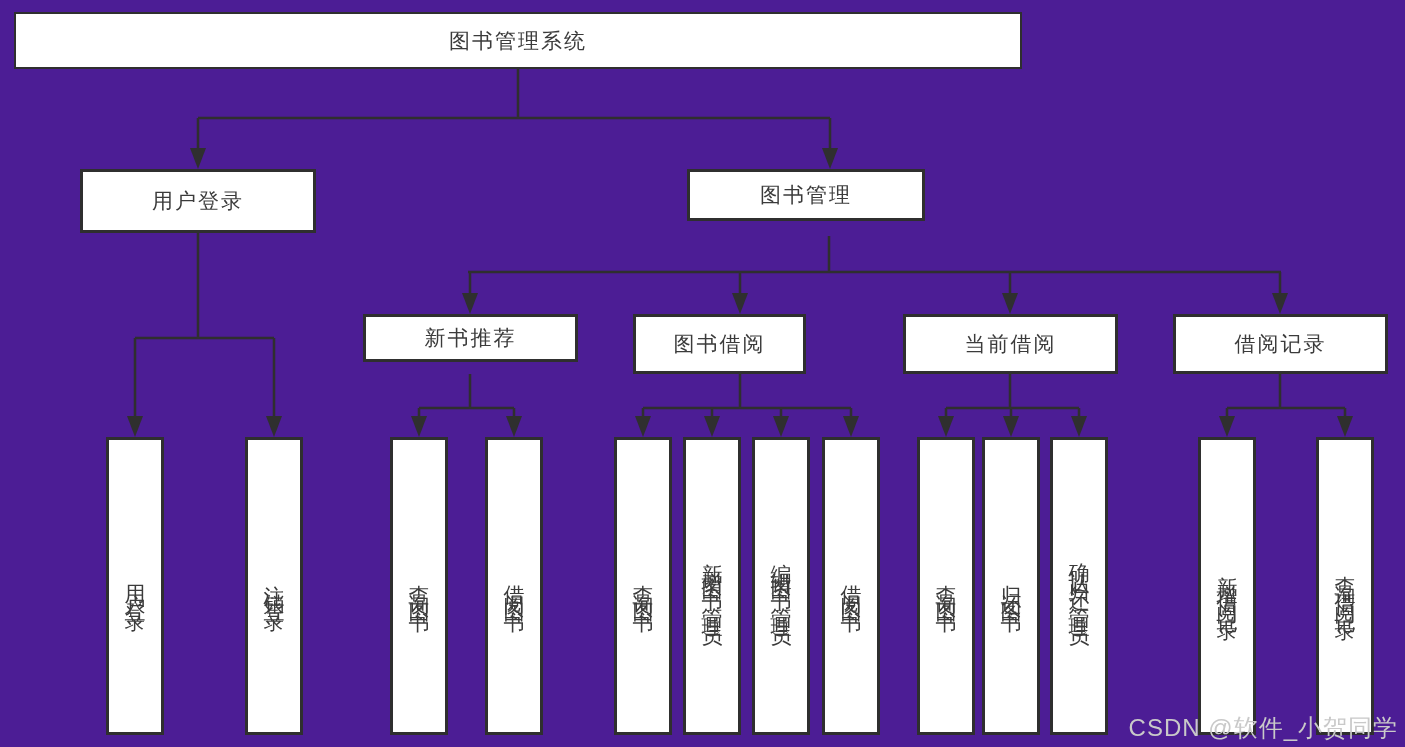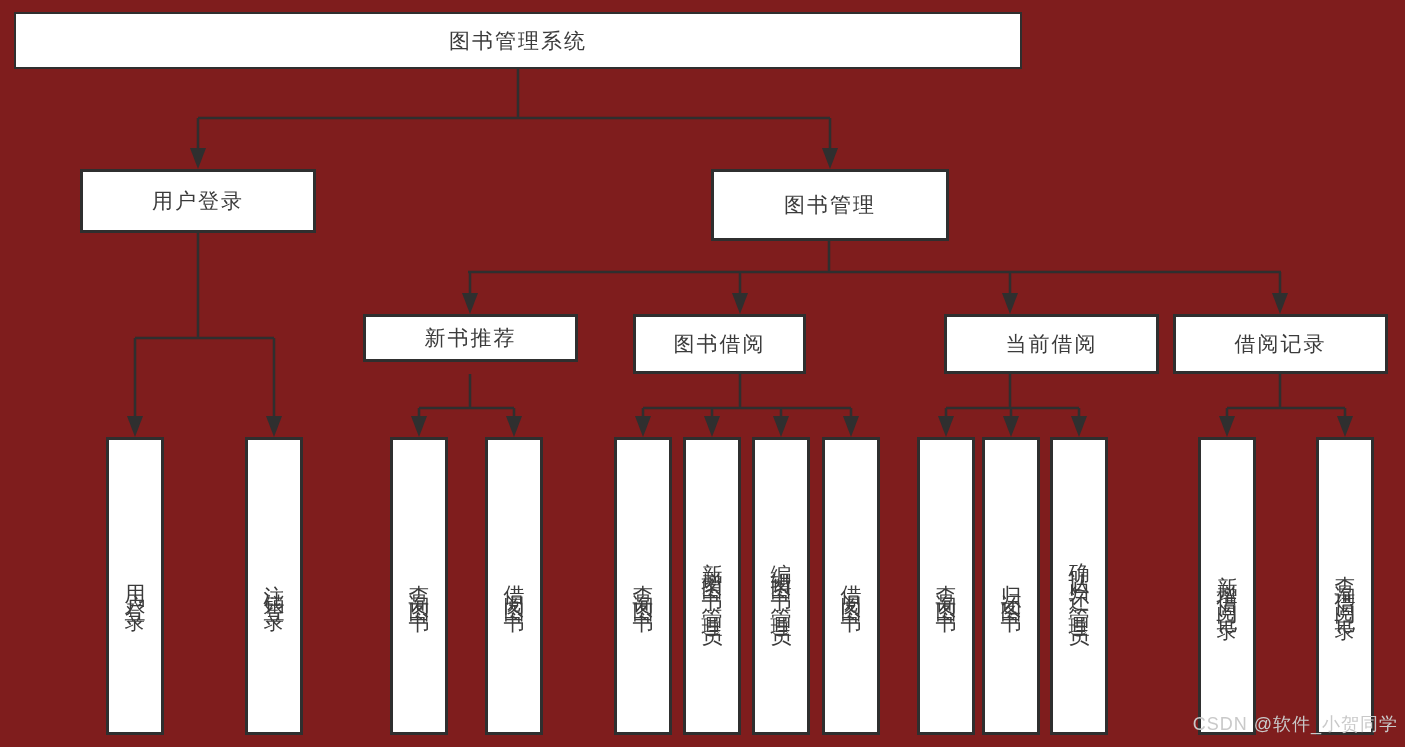--- a/index.html
+++ b/index.html
@@ -1,20 +1,20 @@
 <!DOCTYPE html>
 <html><head>
 <meta charset="utf-8">
 <style>
   html, body { margin: 0; padding: 0; background: #ffffff; }
   .canvas {
     position: relative;
     width: 1405px;
     height: 747px;
-    background: #7f1d1d;
+    background: #4c1d95;
     font-family: "Liberation Sans", "DejaVu Sans", sans-serif;
     overflow: hidden;
   }
   svg.wires {
     position: absolute;
     left: 0; top: 0;
     width: 1405px; height: 747px;
     z-index: 1;
   }
   .node {
@@ -39,21 +39,21 @@
     text-orientation: mixed;
     font-size: 21px;
     letter-spacing: 9px;
     white-space: nowrap;
   }
   .watermark {
     position: absolute;
     right: 7px;
     top: 712px;
     z-index: 3;
-    font-size: 18px;
+    font-size: 24px;
     color: #c9c9c9;
     letter-spacing: 1px;
     white-space: nowrap;
     margin-left: 32px;
   }
 </style>
 </head>
 <body>
 
 <div class="canvas">
@@ -98,31 +98,31 @@
     </g>
   </svg>
 
   <div class="node root" style="left:14px;top:12px;width:1008px;height:57px">
     <span class="hlabel">图书管理系统</span>
   </div>
 
   <div class="node" style="left:80px;top:169px;width:236px;height:64px">
     <span class="hlabel">用户登录</span>
   </div>
-  <div class="node" style="left:711px;top:169px;width:238px;height:72px">
+  <div class="node" style="left:687px;top:169px;width:238px;height:52px">
     <span class="hlabel">图书管理</span>
   </div>
 
   <div class="node" style="left:363px;top:314px;width:215px;height:48px">
     <span class="hlabel">新书推荐</span>
   </div>
   <div class="node" style="left:633px;top:314px;width:173px;height:60px">
     <span class="hlabel">图书借阅</span>
   </div>
-  <div class="node" style="left:944px;top:314px;width:215px;height:60px">
+  <div class="node" style="left:903px;top:314px;width:215px;height:60px">
     <span class="hlabel">当前借阅</span>
   </div>
   <div class="node" style="left:1173px;top:314px;width:215px;height:60px">
     <span class="hlabel">借阅记录</span>
   </div>
 
   <div class="node" style="left:106px;top:437px;width:58px;height:298px">
     <span class="vtext">用户登录</span>
   </div>
   <div class="node" style="left:245px;top:437px;width:58px;height:298px">

